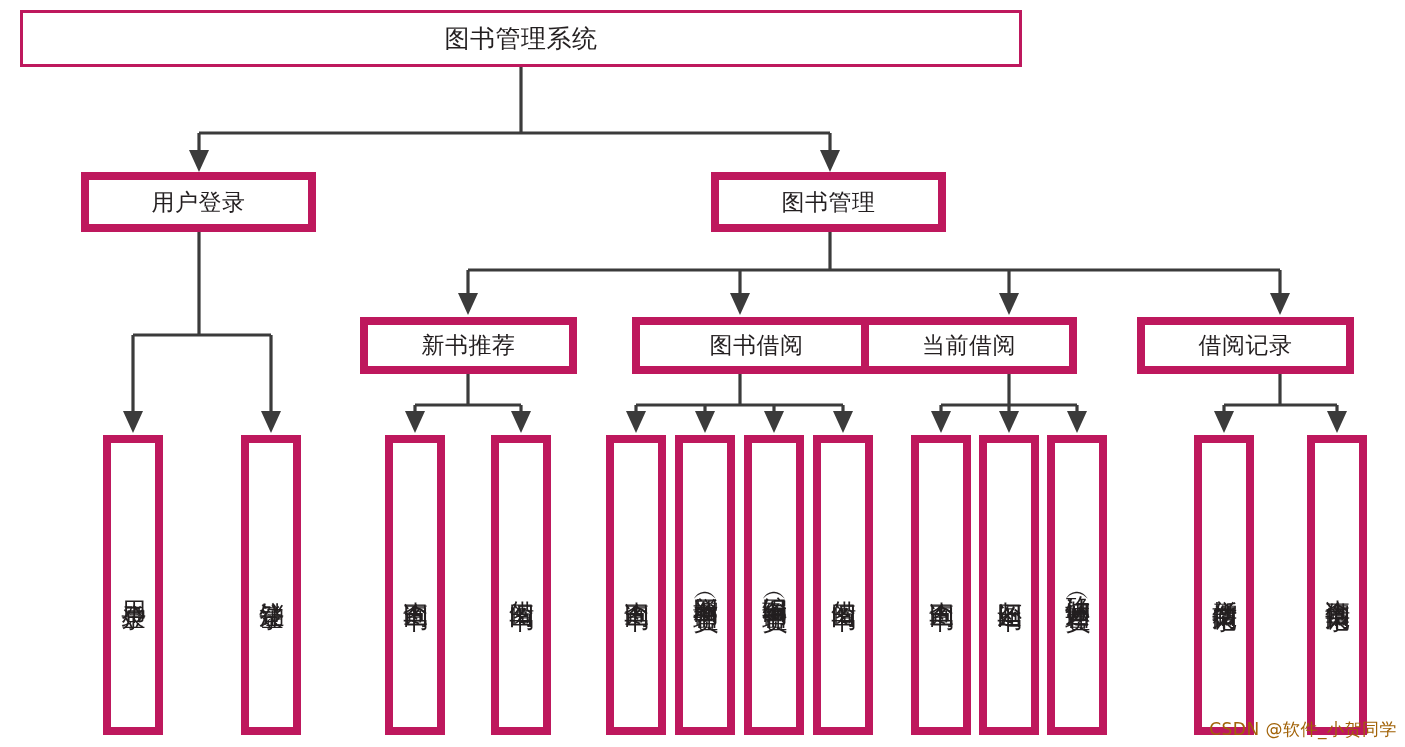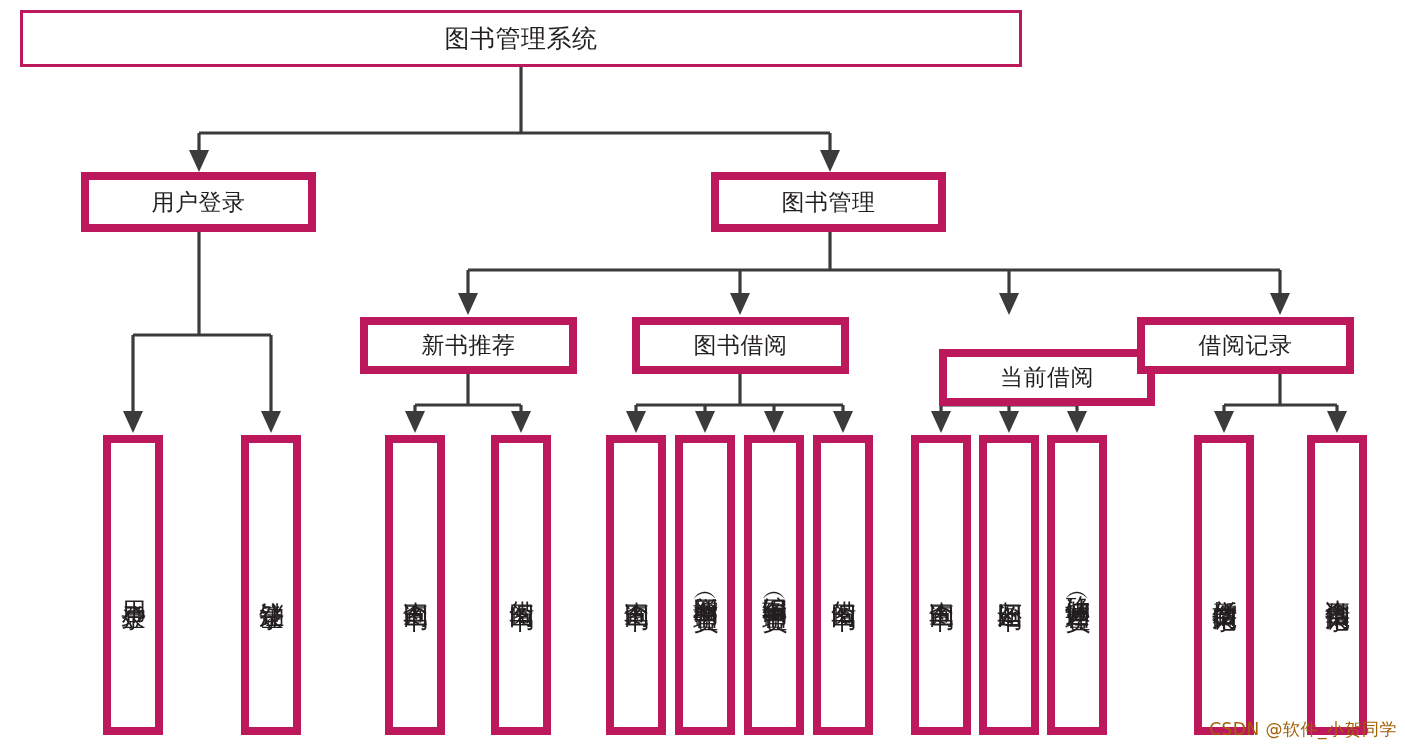--- a/index.html
+++ b/index.html
@@ -170,25 +170,25 @@
   </div>
 
   <div class="node branch" style="left:711px; top:172px; width:235px; height:60px;">
     <span class="label">图书管理</span>
   </div>
 
   <div class="node branch" style="left:360px; top:317px; width:217px; height:57px;">
     <span class="label">新书推荐</span>
   </div>
 
-  <div class="node branch" style="left:632px; top:317px; width:217px; height:57px;">
+  <div class="node branch" style="left:632px; top:317px; width:249px; height:57px;">
     <span class="label">图书借阅</span>
   </div>
 
-  <div class="node branch" style="left:939px; top:317px; width:216px; height:57px;margin-top:32px;">
+  <div class="node branch" style="left:861px; top:317px; width:216px; height:57px;">
     <span class="label">当前借阅</span>
   </div>
 
   <div class="node branch" style="left:1137px; top:317px; width:217px; height:57px;">
     <span class="label">借阅记录</span>
   </div>
 
   <div class="node leaf" style="left:103px; top:435px; width:60px; height:300px;">
     <span class="label">用户登录</span>
   </div>

